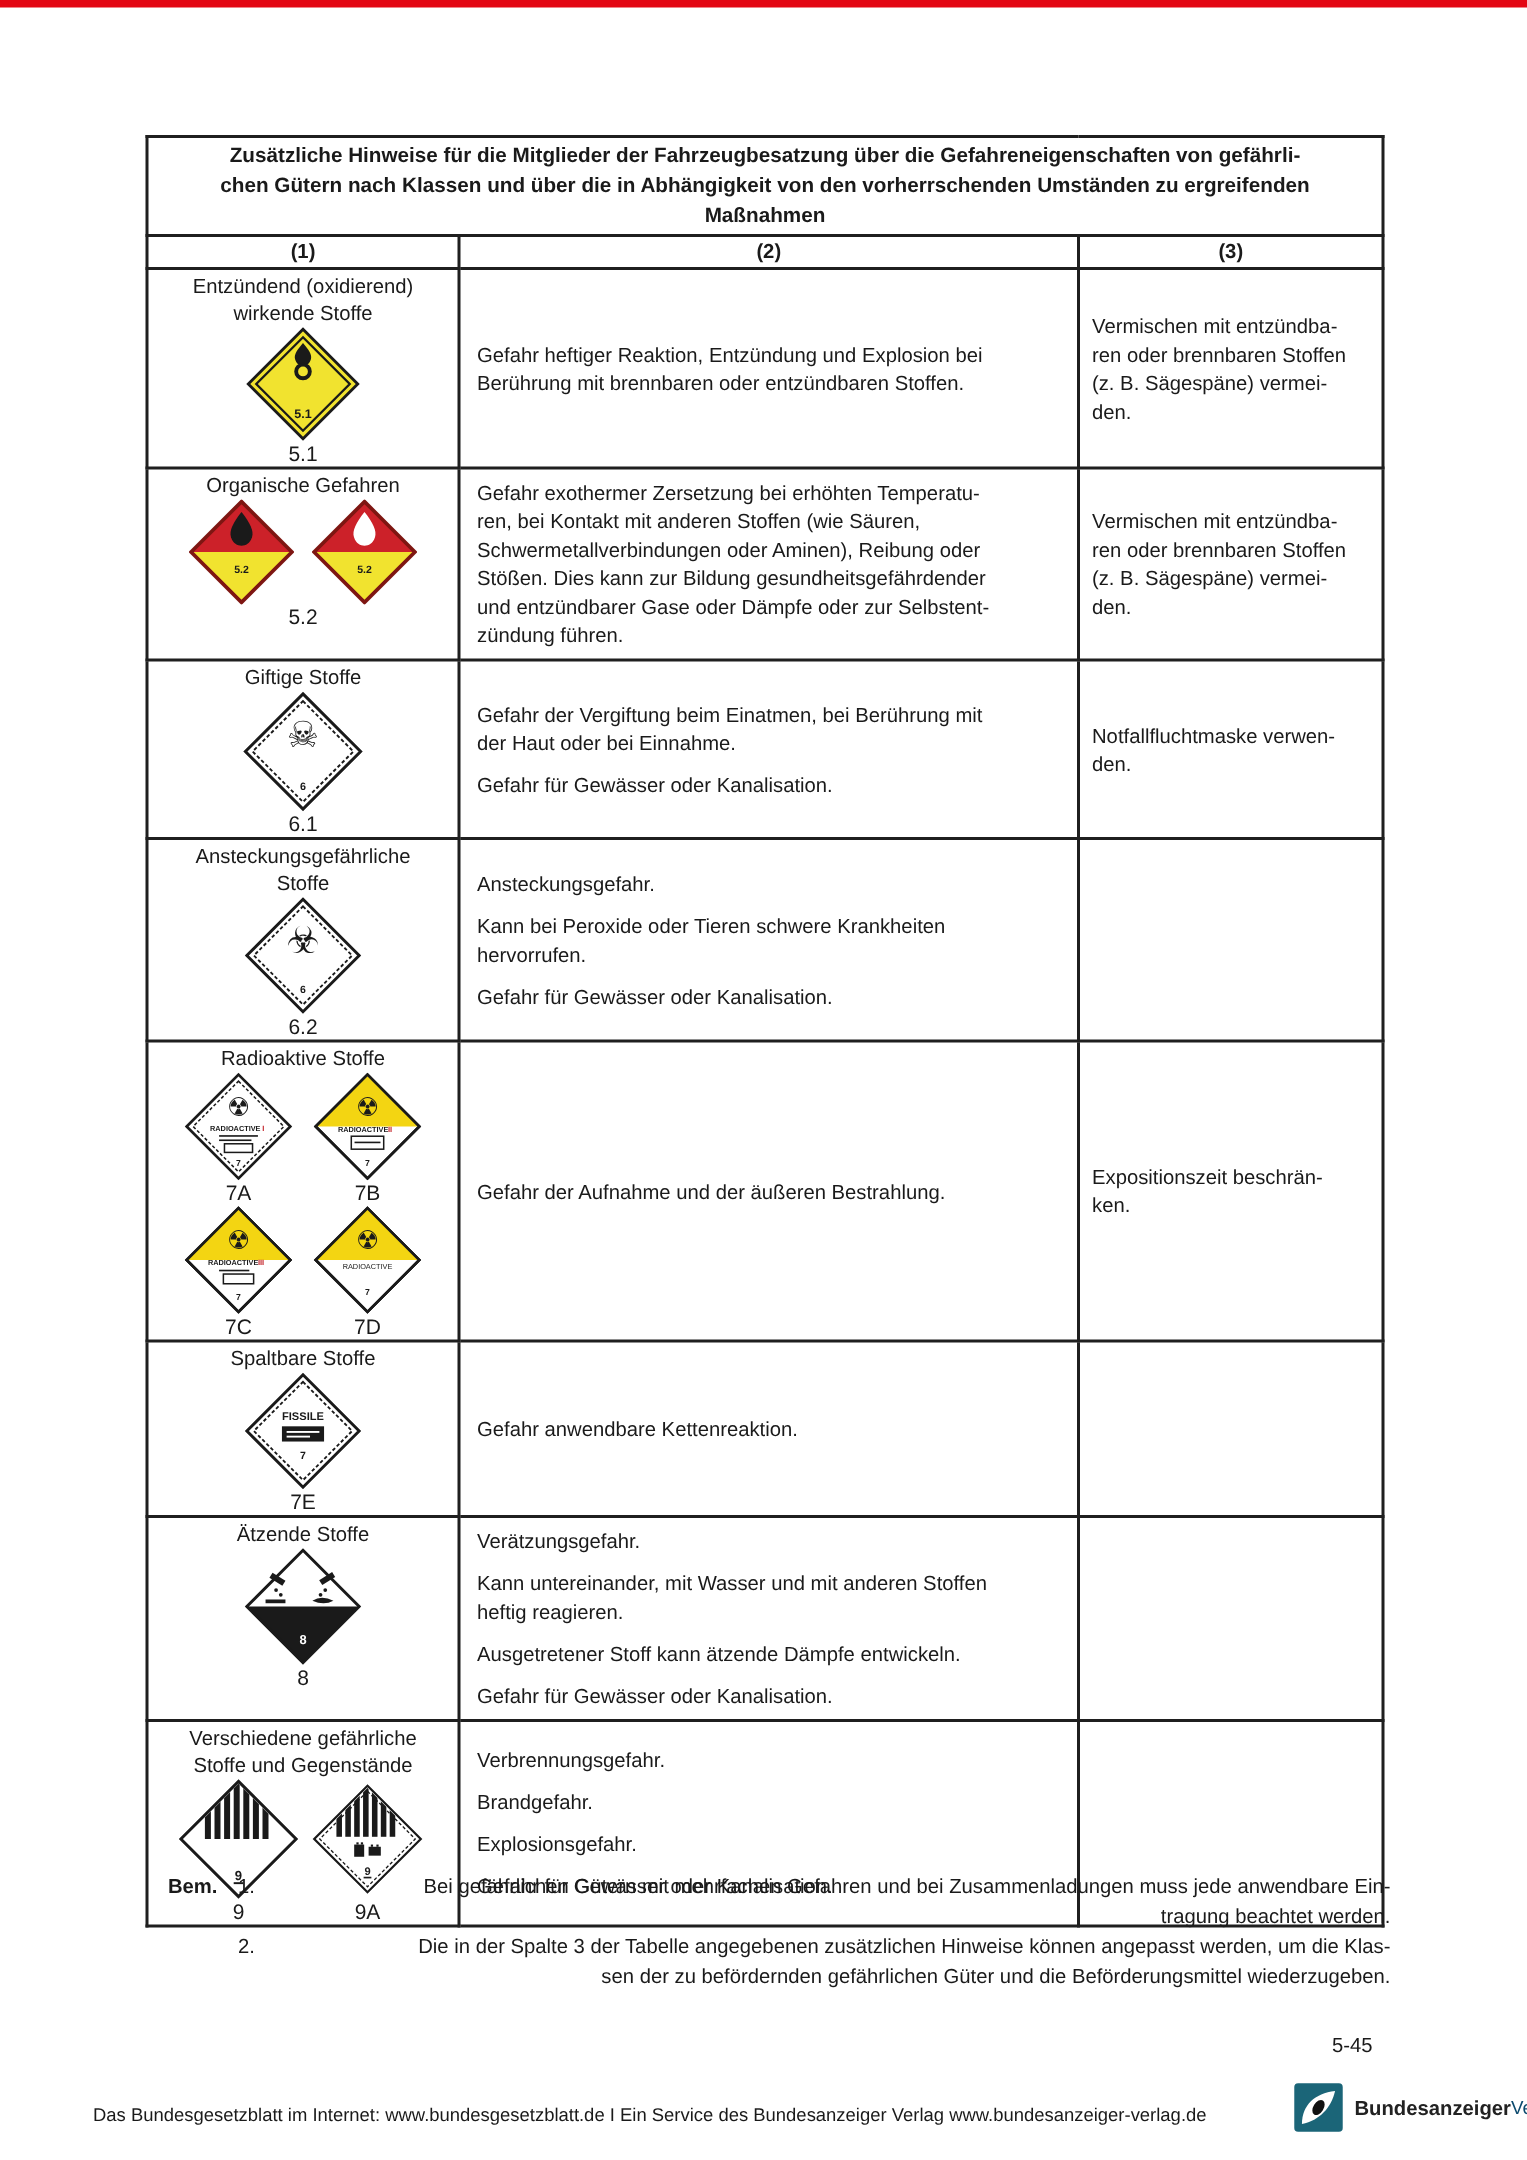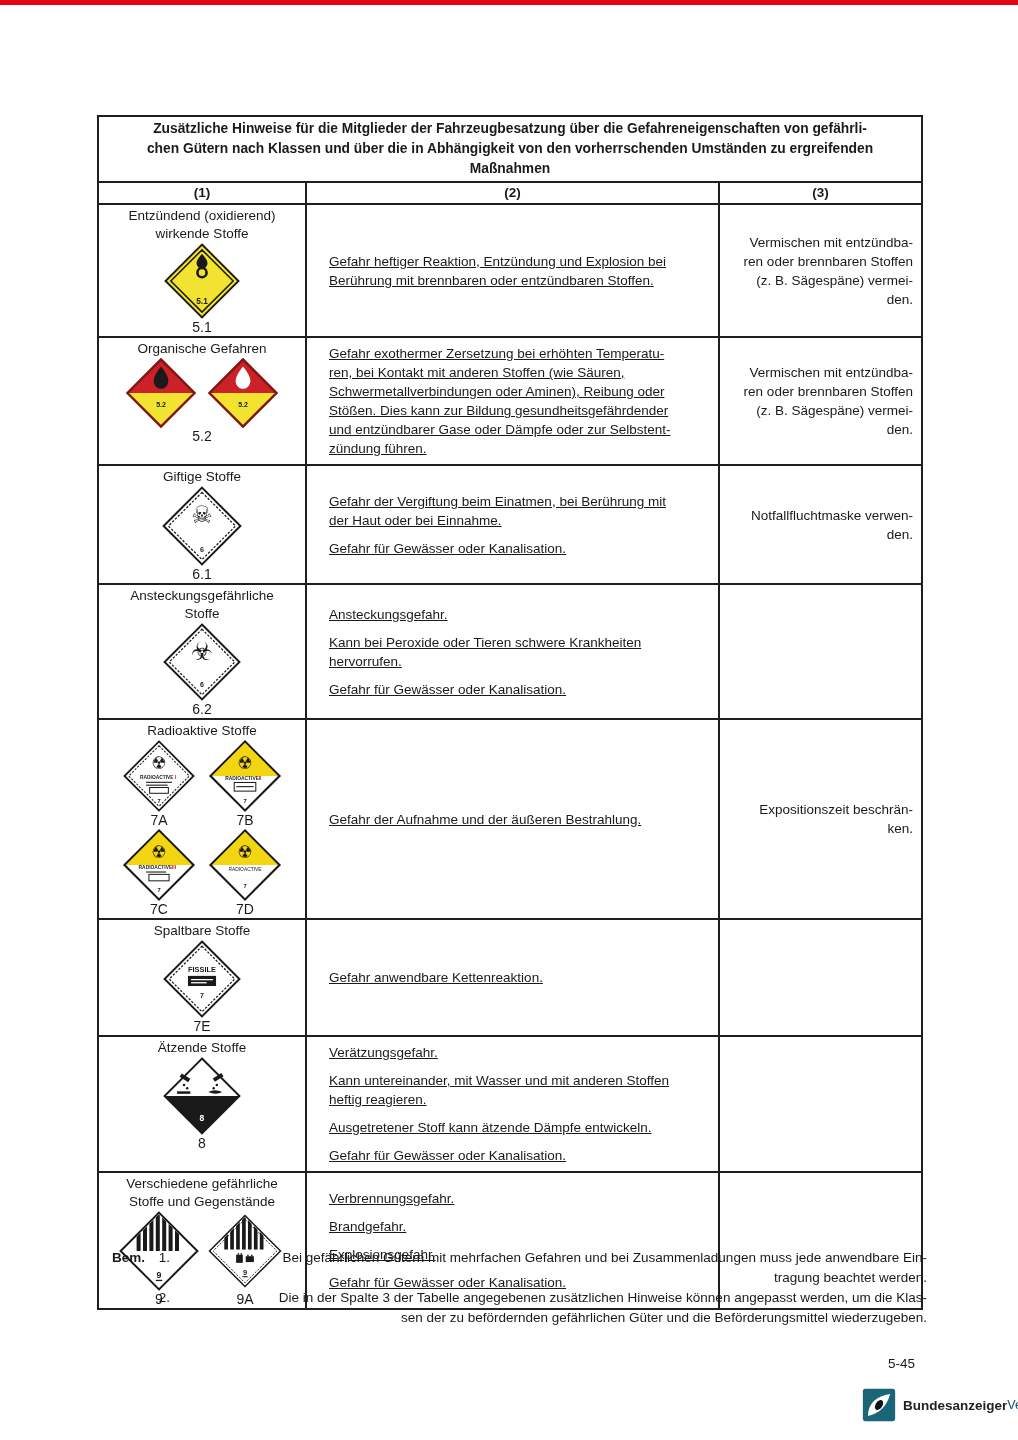--- a/index.html
+++ b/index.html
@@ -1,36 +1,36 @@
 <!DOCTYPE html>
 <html><head>
 <meta charset="utf-8">
 <style>
   html,body{margin:0;padding:0;background:#ffffff;}
   .page{position:relative;width:1018px;height:1440px;background:#ffffff;
         font-family:"Liberation Sans",sans-serif;color:#1a1a1a;overflow:hidden;}
   .top-red-bar{position:absolute;left:0;top:0;width:1018px;height:5px;}
-  .table-wrap{position:absolute;left:97px;top:90px;margin-top:25px;}
+  .table-wrap{position:absolute;left:97px;top:90px;}
   table{border-collapse:collapse;table-layout:fixed;width:824px;}
   td{border:2px solid #1f1f1f;padding:0;vertical-align:middle;}
   .pre{white-space:pre-line;}
   .title-cell{font-weight:bold;text-align:center;font-size:13.8px;line-height:20px;padding:2px 6px;}
   .colhead td{font-weight:bold;text-align:center;font-size:13.8px;line-height:19px;padding:2px 6px;vertical-align:top;}
   .colnum td{font-weight:bold;text-align:center;font-size:13.5px;line-height:16px;height:20px;}
   .placard-cell{vertical-align:top;text-align:center;}
   .cls-label{font-size:13.5px;line-height:18px;padding-top:2px;}
   .code{font-size:14px;line-height:17px;}
   .pzone{display:flex;flex-direction:column;align-items:center;justify-content:center;}
   .prow{display:flex;justify-content:center;align-items:center;gap:12px;}
   .pgrid{display:grid;grid-template-columns:74px 74px;justify-content:center;column-gap:12px;row-gap:0px;align-items:center;justify-items:center;}
   .pgrid .code{width:74px;}
-  .props{font-size:13.5px;line-height:19px;padding:6px 22px;text-align:left;text-decoration:underline;}
+  .props{font-size:13.5px;line-height:19px;padding:6px 11px;text-align:left;}
   .props p{margin:0 0 9px 0;}
   .props p:last-child{margin-bottom:0;}
-  .hints{font-size:13.5px;line-height:19px;padding:4px 8px;text-align:right;}
+  .hints{font-size:13.5px;line-height:19px;padding:4px 8px;text-align:left;}
   .notes{position:absolute;left:97px;top:1248px;width:830px;font-size:13.5px;line-height:20px;text-align:right;}
   .note{display:grid;grid-template-columns:48px 25px 1fr;}
   .note .bem{font-weight:bold;}
   .pagenum{position:absolute;left:888px;top:1356px;font-size:13.5px;}
   .service-line{position:absolute;left:62px;top:1403px;font-size:12.3px;color:#1a1a1a;}
   .logo{position:absolute;left:862px;top:1388px;display:flex;align-items:center;gap:7px;}
   .logo-text{display:flex;flex-direction:row;line-height:15px;justify-content:space-between;}
   .logo-title{font-weight:bold;font-size:13.5px;color:#222;}
   .logo-sub{font-size:12.5px;color:#0c4a6e;}
   svg text{font-family:"Liberation Sans",sans-serif;}
@@ -370,20 +370,21 @@
     <div class="note">
       <span></span>
       <span>2.</span>
       <span class="pre">Die in der Spalte 3 der Tabelle angegebenen zusätzlichen Hinweise können angepasst werden, um die Klas-
 sen der zu befördernden gefährlichen Güter und die Beförderungsmittel wiederzugeben.</span>
     </div>
   </div>
 
   <div class="pagenum">5-45</div>
 
+  <div class="service-line">Das Bundesgesetzblatt im Internet: www.bundesgesetzblatt.de I Ein Service des Bundesanzeiger Verlag www.bundesanzeiger-verlag.de</div>
 
   <div class="logo">
     <svg viewBox="0 0 40 40" width="34" height="34">
       <rect x="1" y="1" width="38" height="38" rx="3" fill="#1b6578"></rect>
       <path d="M7 33 C7 18 17 9 33 7 C30 20 21 30 7 33 Z" fill="#ffffff"></path>
       <ellipse cx="20" cy="20" rx="4" ry="6.5" fill="#111111" transform="rotate(32 20 20)"></ellipse>
     </svg>
     <div class="logo-text">
       <span class="logo-title">Bundesanzeiger</span>
       <span class="logo-sub">Verlag</span>

